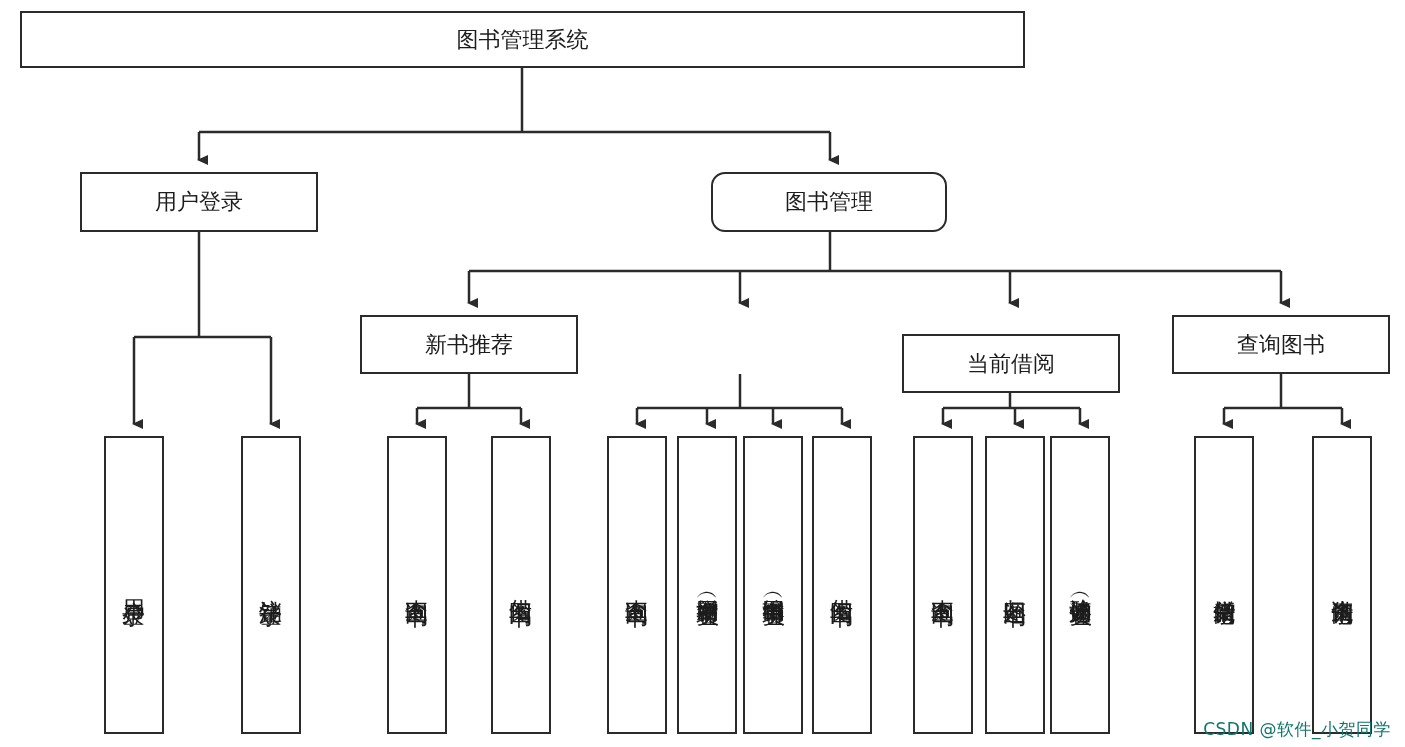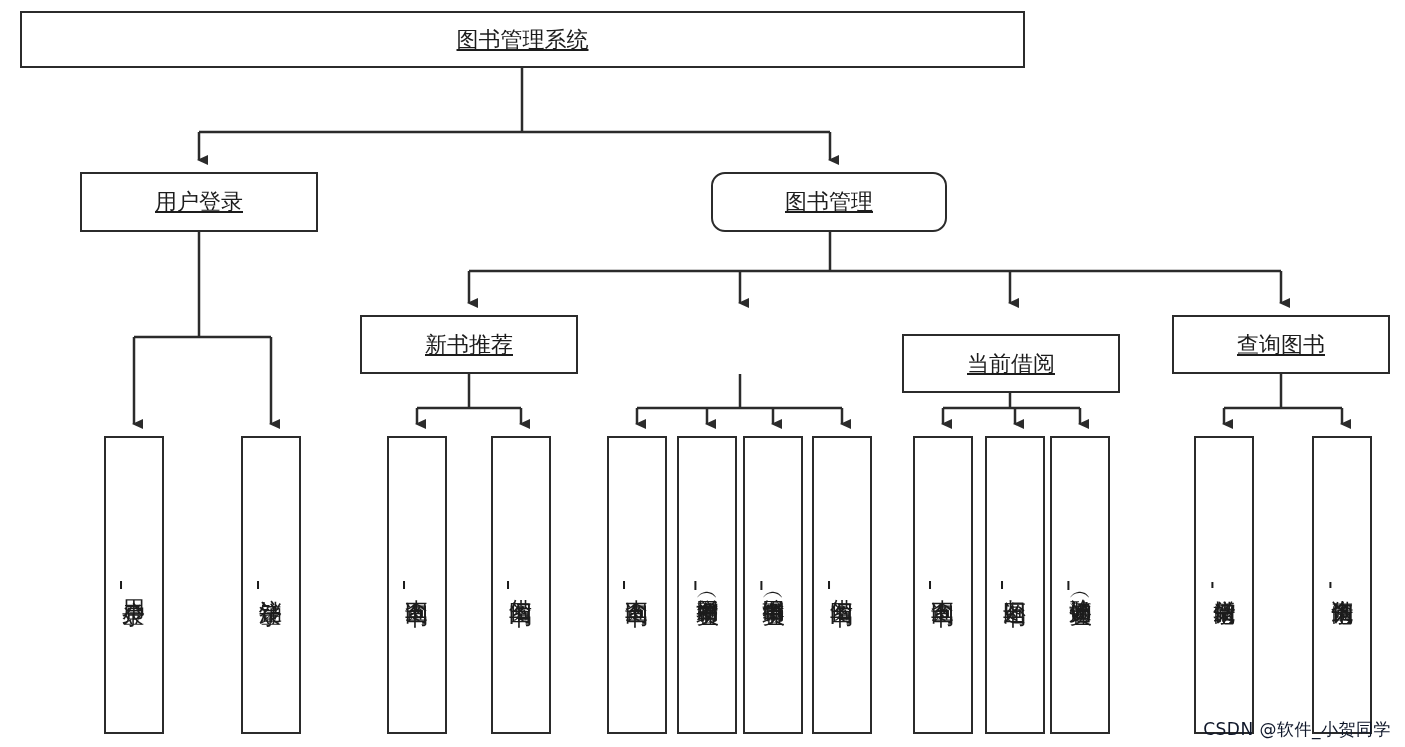--- a/index.html
+++ b/index.html
@@ -33,21 +33,20 @@
     display: flex;
     align-items: center;
     justify-content: center;
     color: #1c1c1c;
   }
   .node .label {
     display: block;
     text-align: left;
     line-height: 1.18;
     white-space: nowrap;
-    text-decoration: underline;
   }
   .node.h .label {
     font-size: 22px;
   }
   .node.v {
     align-items: center;
     justify-content: center;
   }
   .node.v .label {
     writing-mode: vertical-rl;
@@ -59,21 +58,21 @@
   }
   .node.v.narrow .label {
     font-size: 22px;
     letter-spacing: 1px;
   }
   #watermark {
     position: absolute;
     right: 14px;
     bottom: 6px;
     font-size: 17px;
-    color: #0f172a;
+    color: #0f766e;
     letter-spacing: 0.5px;
     white-space: nowrap;
     font-family: "DejaVu Sans", "Liberation Sans", sans-serif;
     margin-left: 16px;
   }
 </style>
 </head>
 <body>
 
 <div id="canvas">

